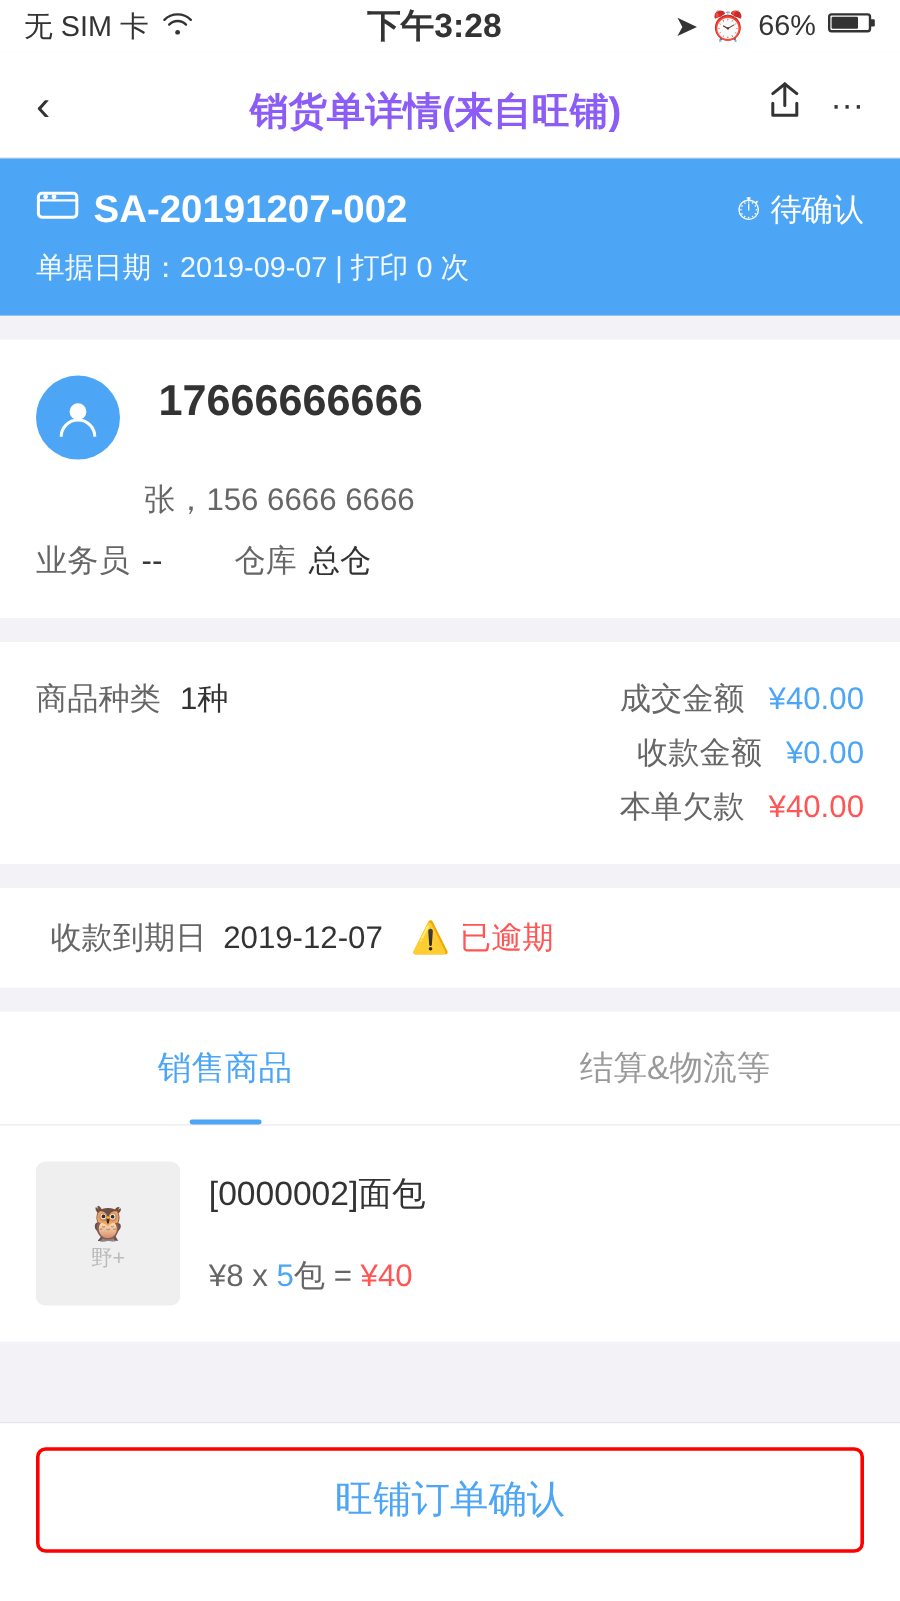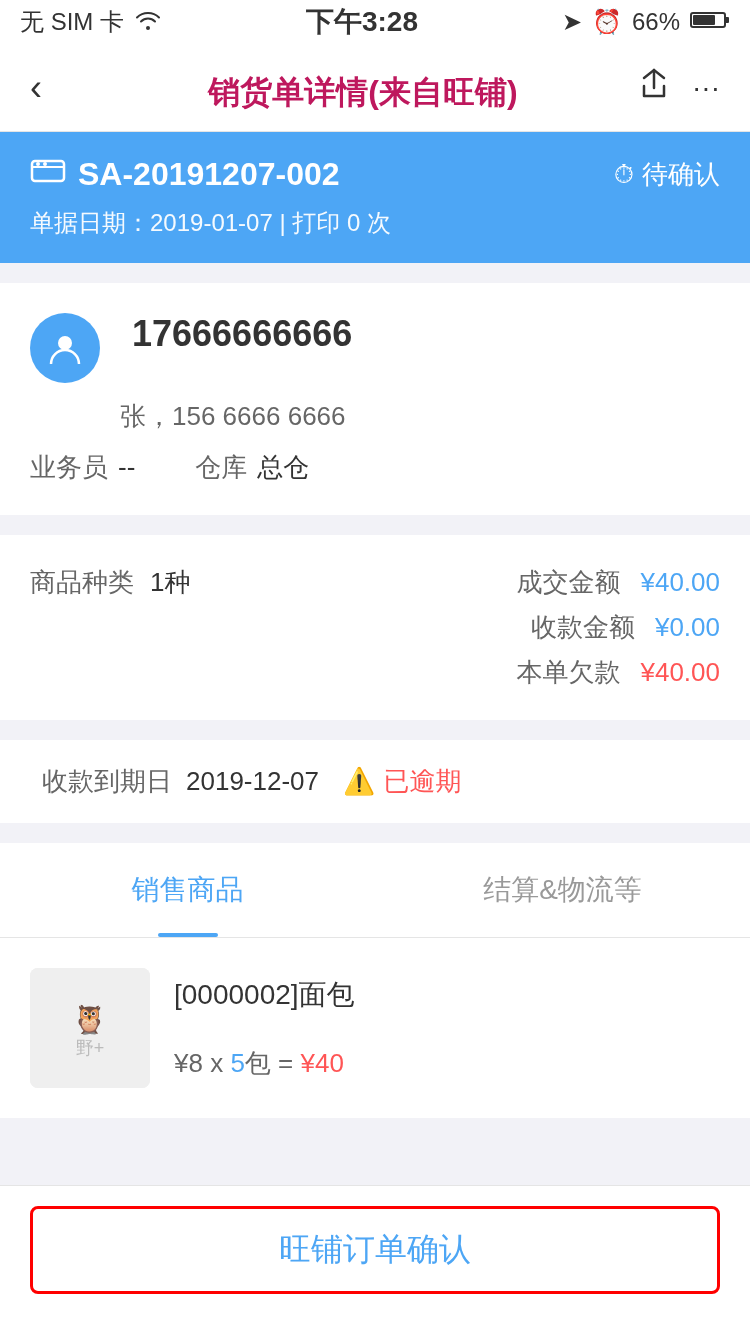--- a/index.html
+++ b/index.html
@@ -43,21 +43,21 @@
     }
     .nav-back {
       font-size: 36px;
       color: #333;
       cursor: pointer;
       width: 60px;
     }
     .nav-title {
       font-size: 32px;
       font-weight: 600;
-      color: #be185d;
+      color: #8b5cf6;
       margin-top: 10px;
     }
     .nav-actions {
       display: flex;
       align-items: center;
       gap: 20px;
     }
     .nav-share, .nav-more {
       font-size: 28px;
       color: #333;
@@ -356,21 +356,21 @@
           <circle cx="15" cy="7" r="2" fill="#fff"></circle>
         </svg>
       </span>
       <span>SA-20191207-002</span>
     </div>
     <div class="order-status">
       <span>⏱</span>
       <span>待确认</span>
     </div>
   </div>
-  <div class="order-date">单据日期：2019-01-07 | 打印 0 次</div>
+  <div class="order-date">单据日期：2019-09-07 | 打印 0 次</div>
 </div>
 
 <div class="customer-card">
   <div class="customer-top">
     <div class="avatar">
       <svg viewBox="0 0 40 40" fill="none">
         <circle cx="20" cy="15" r="7" fill="#fff"></circle>
         <path d="M6 36c0-7.7 6.3-14 14-14s14 6.3 14 14" stroke="#fff" stroke-width="2.5" fill="none"></path>
       </svg>
     </div>

